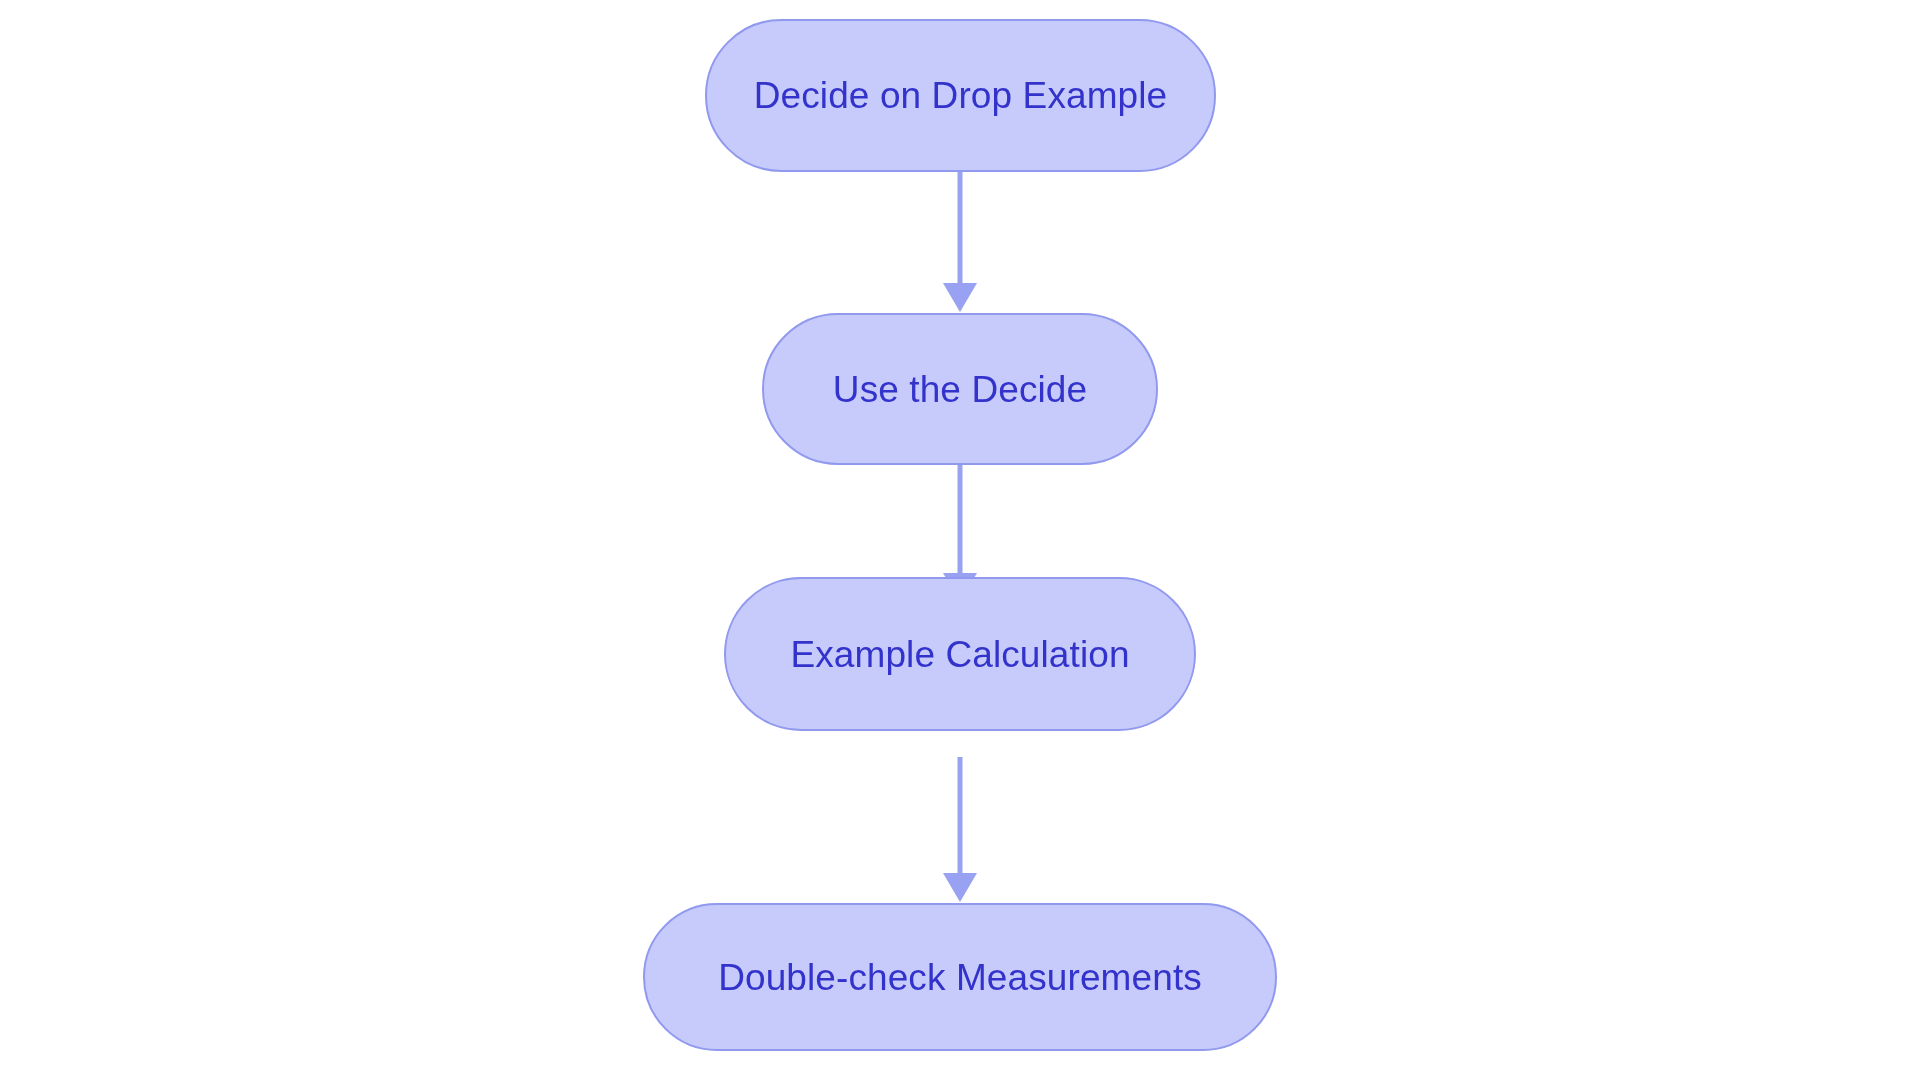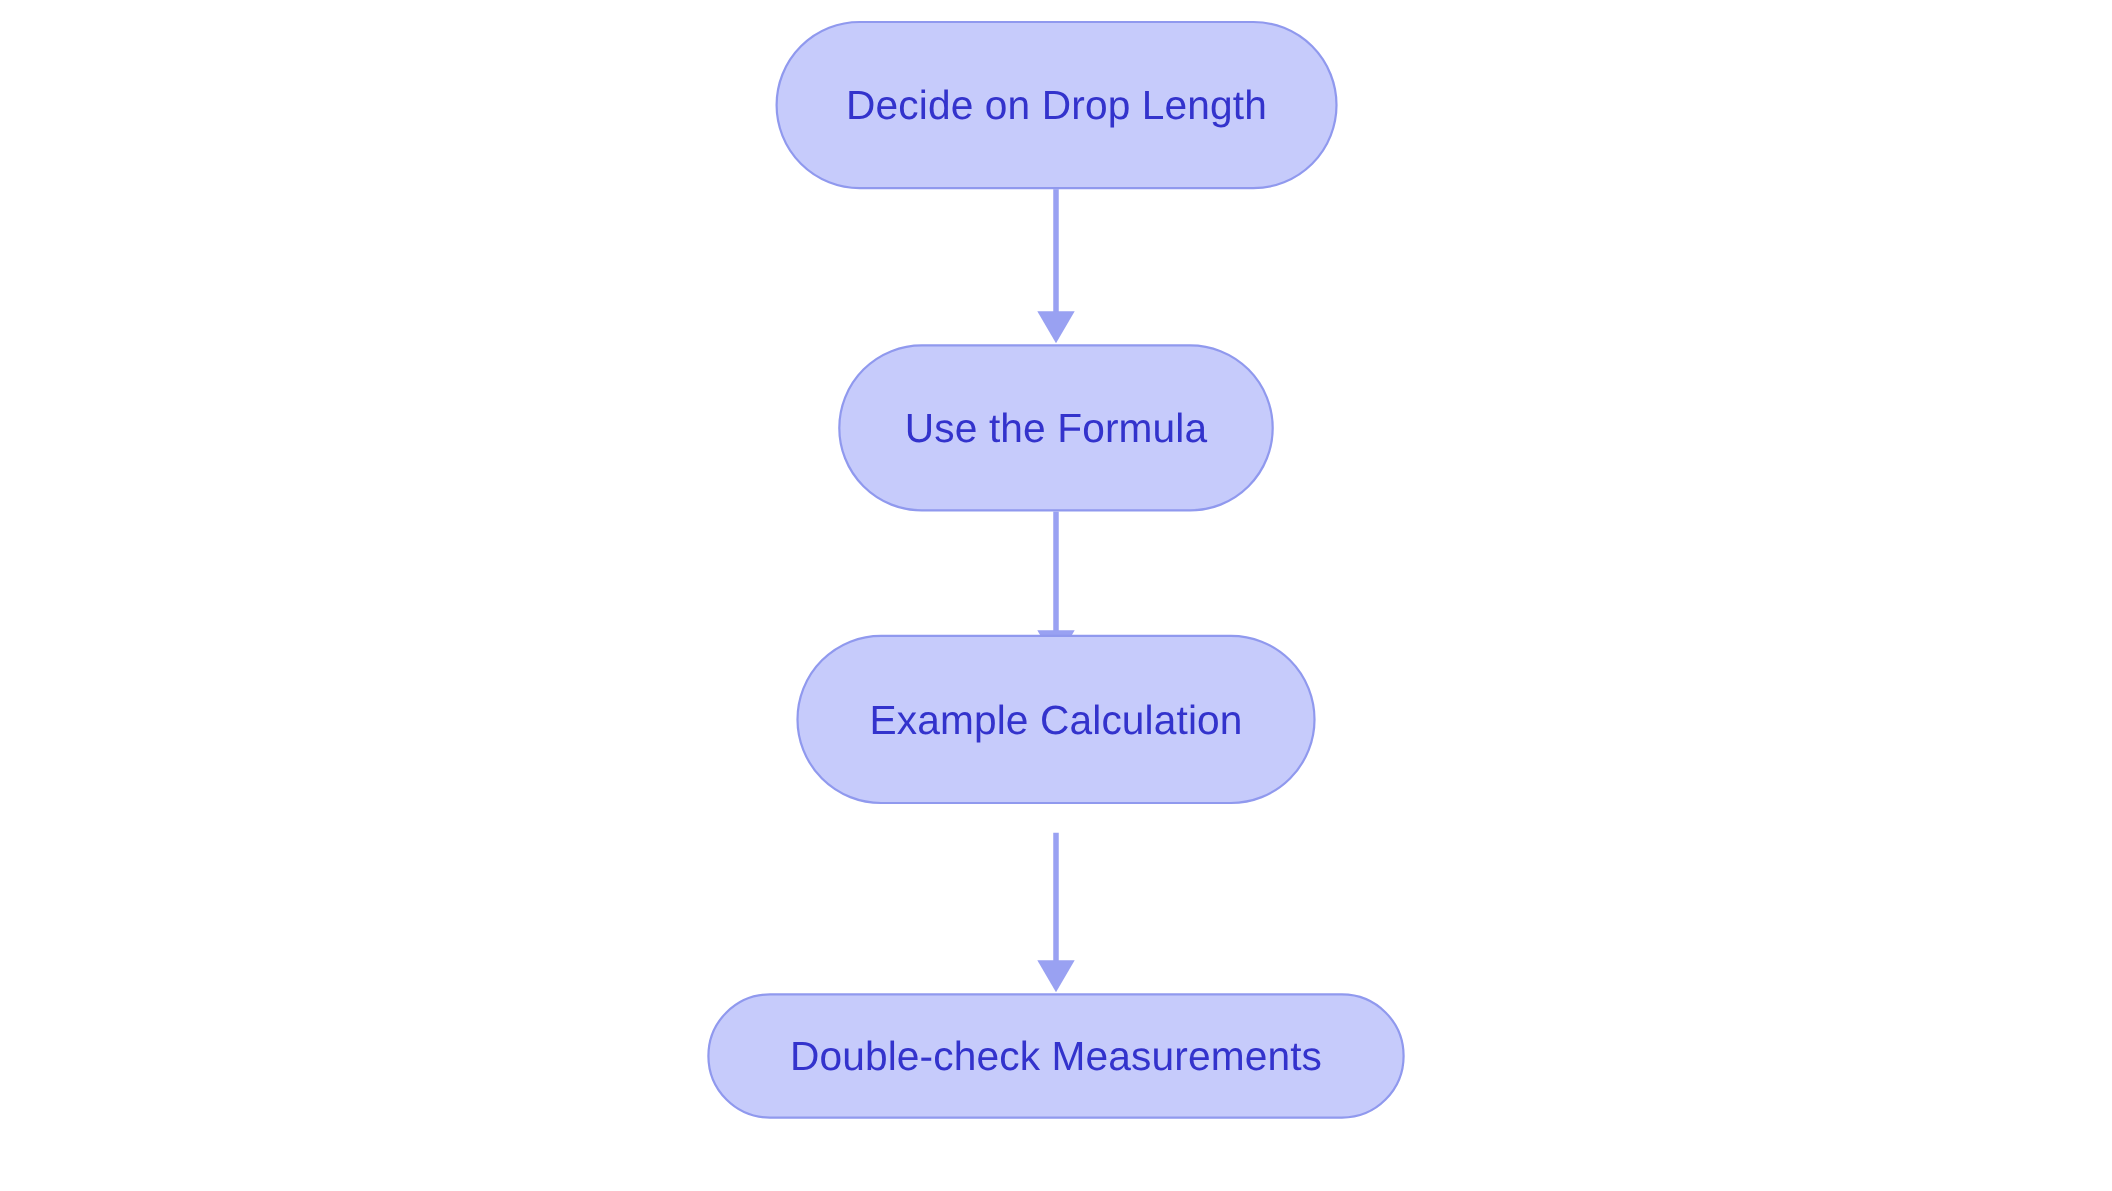--- a/index.html
+++ b/index.html
@@ -66,28 +66,28 @@
       <polygon points="943,573 977,573 960,602" fill="#99a1f2"></polygon>
     </g>
 
     <g class="edge-group">
       <line x1="960" y1="757" x2="960" y2="876" stroke="#99a1f2" stroke-width="5"></line>
       <polygon points="943,873 977,873 960,902" fill="#99a1f2"></polygon>
     </g>
   </svg>
 
   <div class="node-shape" style="left: 705px; top: 19px; width: 511px; height: 153px; background: rgb(198, 203, 251); border-color: rgb(144, 153, 238);">
-    <span class="node-label" style="color: rgb(51, 51, 204);">Decide on Drop Length</span>
+    <span class="node-label" style="color: rgb(51, 51, 204);">Decide on Drop Example</span>
   </div>
 
   <div class="node-shape" style="left: 762px; top: 313px; width: 396px; height: 152px; background: rgb(198, 203, 251); border-color: rgb(144, 153, 238);">
-    <span class="node-label" style="color: rgb(51, 51, 204);">Use the Formula</span>
+    <span class="node-label" style="color: rgb(51, 51, 204);">Use the Decide</span>
   </div>
 
   <div class="node-shape" style="left: 724px; top: 577px; width: 472px; height: 154px; background: rgb(198, 203, 251); border-color: rgb(144, 153, 238);">
     <span class="node-label" style="color: rgb(51, 51, 204);">Example Calculation</span>
   </div>
 
-  <div class="node-shape" style="left: 643px; top: 903px; width: 634px; height: 114px; background: rgb(198, 203, 251); border-color: rgb(144, 153, 238);">
+  <div class="node-shape" style="left: 643px; top: 903px; width: 634px; height: 148px; background: rgb(198, 203, 251); border-color: rgb(144, 153, 238);">
     <span class="node-label" style="color: rgb(51, 51, 204);">Double-check Measurements</span>
   </div>
 
 </div>
 
 </body></html>

